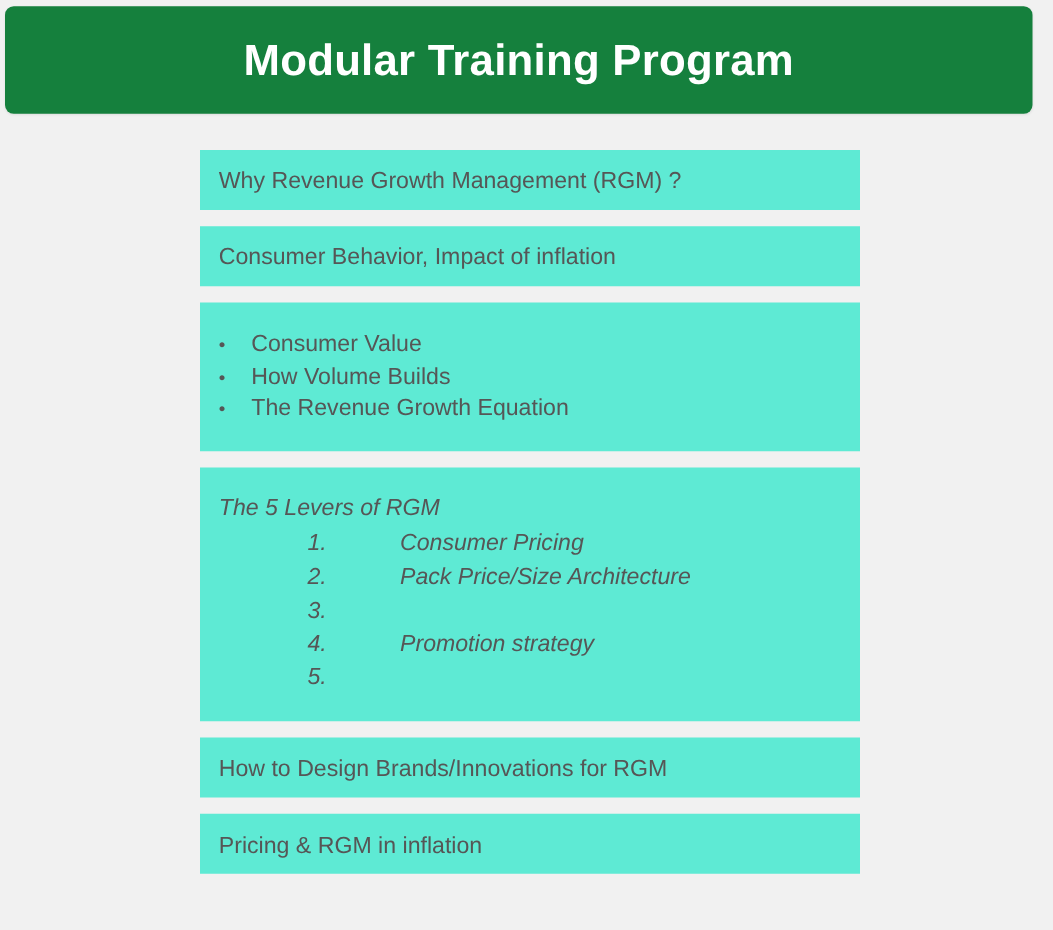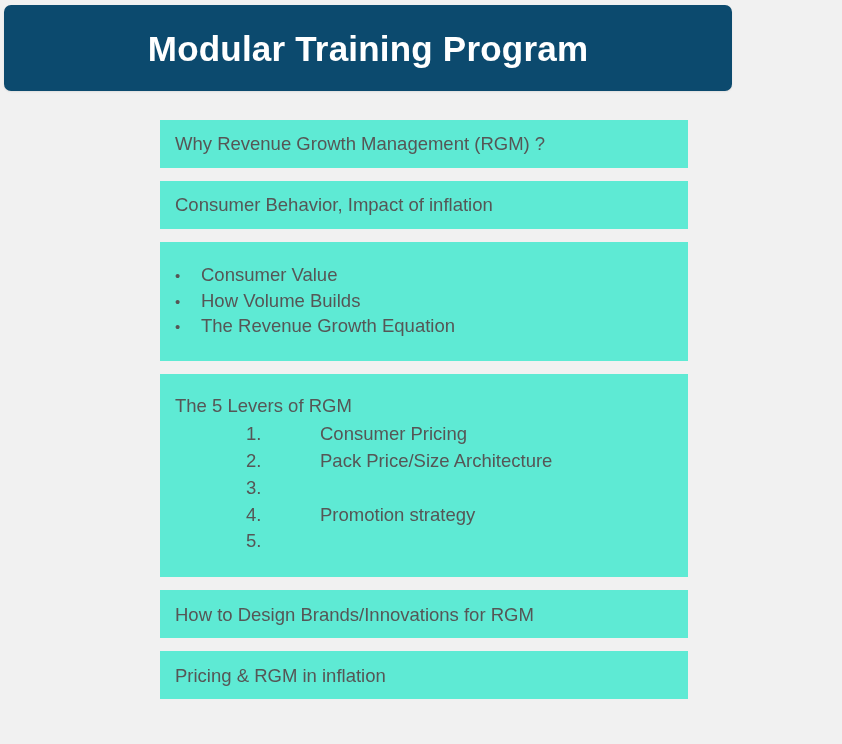--- a/index.html
+++ b/index.html
@@ -18,23 +18,23 @@
     width: 842px;
     height: 744px;
     background: #f1f1f1;
   }
 
   
   .banner {
     position: absolute;
     left: 4px;
     top: 5px;
-    width: 728px;
+    width: 822px;
     height: 86px;
-    background: #0c4a6e;
+    background: #15803d;
     border-radius: 7px;
     box-shadow: 0 1px 2px rgba(0,0,0,0.08);
     display: flex;
     align-items: center;
     justify-content: center;
     box-sizing: border-box;
   }
   .banner-title {
     color: #ffffff;
     font-size: 35px;
@@ -104,20 +104,21 @@
     font-size: 15px;
     line-height: 1.28;
   }
   .bullet-label {
     color: #565656;
   }
 
   
   .card-numbers {
     padding: 20px 0 22px 15px;
+    font-style: italic;
   }
   ol.number-list {
     list-style: none;
     margin: 0;
     padding: 0;
   }
   ol.number-list li {
     display: flex;
     align-items: baseline;
     font-size: 18.5px;

